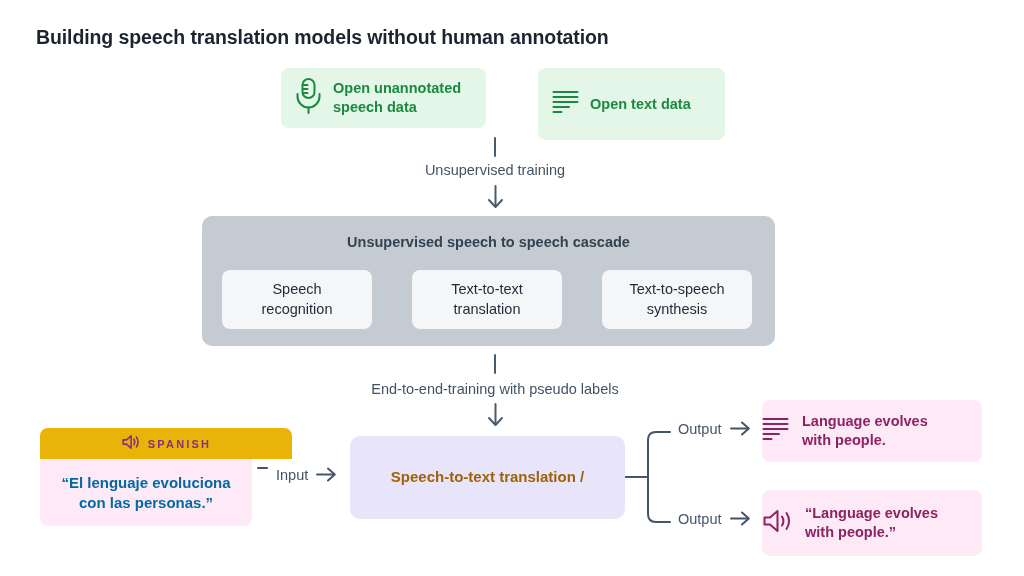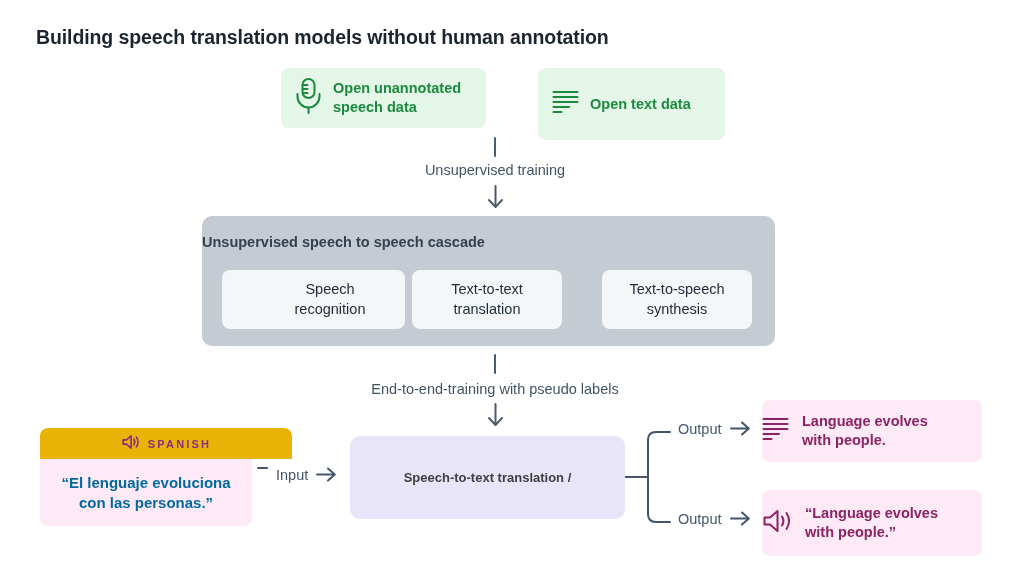--- a/index.html
+++ b/index.html
@@ -23,27 +23,27 @@
   .src1{left:281px;top:68px;width:205px;height:60px;}
   .src2{left:504px;top:68px;width:187px;height:72px;margin-left:34px;}
 
   
   .vline{width:2px;background:#4a5b6d;border-radius:1px;}
   .step-label{font-size:14.5px;font-weight:500;color:#415364;text-align:center;}
   .arrow-svg{display:block;}
 
   
   .cascade-box{left:202px;top:216px;width:573px;height:130px;background:#c5cbd3;border-radius:10px;}
-  .cascade-title{left:202px;top:234px;width:573px;font-size:14.5px;font-weight:600;color:#34424f;}
+  .cascade-title{left:202px;top:234px;width:573px;text-align:center;font-size:14.5px;font-weight:600;color:#34424f;}
   .module-box{
     top:270px;width:150px;height:59px;background:#f4f6f7;border-radius:8px;
     display:flex;align-items:center;justify-content:center;text-align:center;
   }
   .module-label{font-size:14.5px;font-weight:500;color:#1e2a37;line-height:1.32;max-width:112px;}
-  .mod1{left:222px;padding-left:33px;} .mod2{left:412px;} .mod3{left:602px;}
+  .mod1{left:222px;} .mod2{left:412px;} .mod3{left:602px;}
 
   
   .input-card-header{
     left:40px;top:428px;width:252px;height:31px;background:#eab308;border-radius:8px 8px 0 0;
     display:flex;align-items:center;justify-content:center;gap:8px;
   }
   .language-label{font-size:11px;font-weight:700;letter-spacing:2.2px;color:#8b2e7c;}
   .input-card-body{
     left:40px;top:459px;width:212px;height:67px;background:#fdeaf6;border-radius:0 0 8px 8px;
     display:flex;align-items:center;justify-content:center;text-align:center;
@@ -53,21 +53,21 @@
   
   .conn-row{display:flex;align-items:flex-start;gap:8px;color:#44556a;}
   .conn-label{font-size:14.5px;font-weight:500;color:#44556a;}
   .dash{width:11px;height:2px;background:#44556a;border-radius:1px;}
 
   
   .model-box{
     left:350px;top:436px;width:275px;height:83px;background:#e8e4f9;border-radius:10px;
     display:flex;flex-direction:column;align-items:center;justify-content:center;text-align:center;
   }
-  .model-label{font-size:13px;font-weight:600;color:#404040;line-height:1.35;}
+  .model-label{font-size:15px;font-weight:600;color:#a16207;line-height:1.35;}
 
   
   .output-box{
     background:#fdeaf6;border-radius:8px;display:flex;align-items:center;gap:13px;
     box-sizing:border-box;
   }
   .out1{left:762px;top:400px;width:220px;height:62px;}
   .out2{left:762px;top:490px;width:220px;height:66px;}
   .output-text{font-size:14.5px;font-weight:600;color:#8c2363;line-height:1.3;max-width:150px;}
 </style>

